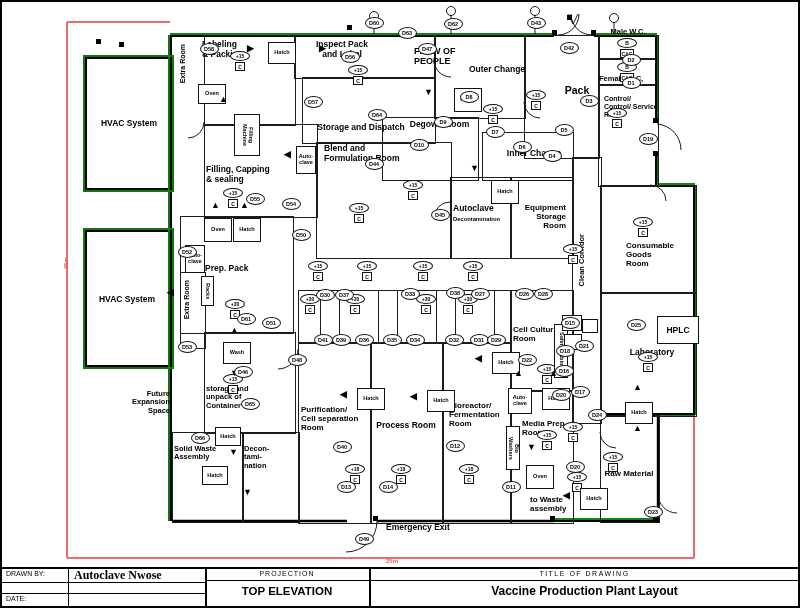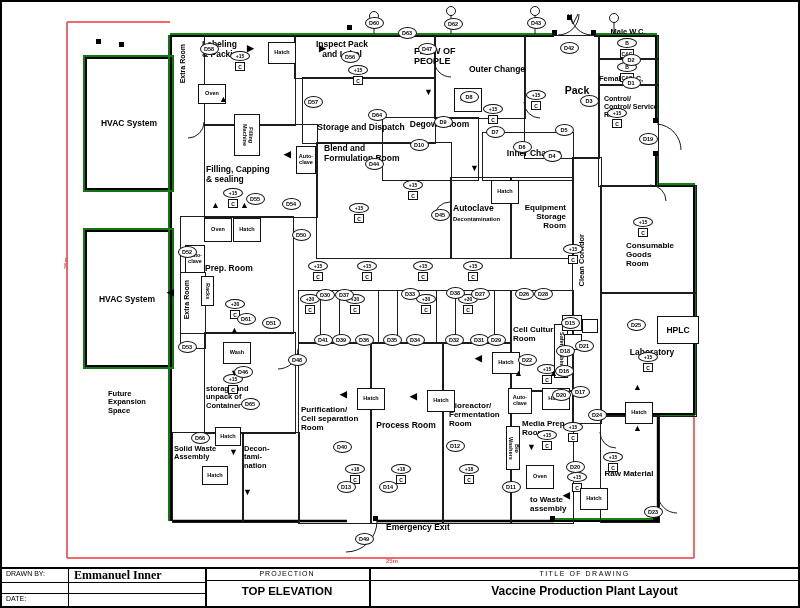--- a/index.html
+++ b/index.html
@@ -177,31 +177,31 @@
 Formulation Room</div>
       <div class="lbl" style="left: 451px; top: 202px; font-size: 8.5px; z-index: 4; width: 62px; text-align: left;">Autoclave</div>
       <div class="lbl" style="left: 451px; top: 214px; font-size: 5.8px; z-index: 4; width: 62px; text-align: left;">Decontamination</div>
       <div class="lbl" style="left: 508px; top: 202px; font-size: 8px; z-index: 4; width: 56px; text-align: right;">Equipment
 Storage
 Room</div>
       <div class="lbl" style="left: 624px; top: 200px; font-size: 8px; z-index: 4; width: 64px; text-align: left; margin-top: 40px;">Consumable
 Goods
 Room</div>
       <div class="lbl vert" style="left: 576px; top: 232px; font-size: 7.5px; z-index: 4;">Clean Corridor</div>
-      <div class="lbl" style="left: 203px; top: 262px; font-size: 8.5px; z-index: 4; width: 64px; text-align: left;">Prep. Room</div>
+      <div class="lbl" style="left: 203px; top: 262px; font-size: 8.5px; z-index: 4; width: 64px; text-align: left;">Prep. Pack</div>
       <div class="lbl vert" style="left: 177px; top: 42px; font-size: 7px; z-index: 4;">Extra Room</div>
       <div class="lbl vert" style="left: 181px; top: 278px; font-size: 7px; z-index: 4;">Extra Room</div>
       <div class="lbl" style="left: 88px; top: 117px; font-size: 8.5px; z-index: 4; width: 78px; text-align: center;">HVAC System</div>
       <div class="lbl" style="left: 86px; top: 293px; font-size: 8.5px; z-index: 4; width: 78px; text-align: center;">HVAC System</div>
       <div class="lbl" style="left: 613px; top: 346px; font-size: 8.5px; z-index: 4; width: 74px; text-align: center;">Laboratory</div>
       <div class="lbl" style="left: 511px; top: 324px; font-size: 8px; z-index: 4; width: 68px; text-align: left;">Cell Culture
 Room</div>
       <div class="lbl" style="left: 520px; top: 418px; font-size: 8px; z-index: 4; width: 62px; text-align: left;">Media Prep.
 Room</div>
-      <div class="lbl" style="left: 106px; top: 388px; font-size: 7.5px; z-index: 4; width: 62px; text-align: left;">Future
+      <div class="lbl" style="left: 106px; top: 388px; font-size: 7.5px; z-index: 4; width: 62px; text-align: right;">Future
 Expansion
 Space</div>
       <div class="lbl" style="left: 204px; top: 383px; font-size: 7.5px; z-index: 4; width: 66px; text-align: left;">storage and
 unpack of
 Container</div>
       <div class="lbl" style="left: 172px; top: 443px; font-size: 7.5px; z-index: 4; width: 72px; text-align: left;">Solid Waste
 Assembly</div>
       <div class="lbl" style="left: 242px; top: 443px; font-size: 7.5px; z-index: 4; width: 45px; text-align: left;">Decon-
 tami-
 nation</div>
@@ -465,20 +465,20 @@
   <div>
     <div class="tb-line" style="left:0;top:565px;width:796px;height:1.5px;"></div>
     <div class="tb-line" style="left:0;top:580px;width:203px;height:1px;"></div>
     <div class="tb-line" style="left:0;top:591px;width:203px;height:1px;"></div>
     <div class="tb-line" style="left:203px;top:578px;width:593px;height:1px;"></div>
     <div class="tb-line" style="left:66px;top:565px;width:1px;height:39px;"></div>
     <div class="tb-line" style="left:203px;top:565px;width:1.5px;height:39px;"></div>
     <div class="tb-line" style="left:367px;top:565px;width:1.5px;height:39px;"></div>
 
     <div class="tb-text" style="left:4px;top:568px;font-size:7px;">DRAWN BY:</div>
-    <div class="tb-text" style="left:72px;top:566px;font-size:12px;font-weight:bold;font-family:'Liberation Serif',serif;">Emmanuel Inner</div>
+    <div class="tb-text" style="left:72px;top:566px;font-size:12px;font-weight:bold;font-family:'Liberation Serif',serif;">Autoclave Nwose</div>
     <div class="tb-text" style="left:4px;top:593px;font-size:7px;">DATE:</div>
     <div class="tb-text" style="left:203px;top:568px;width:164px;text-align:center;font-size:7px;letter-spacing:1px;">PROJECTION</div>
     <div class="tb-text" style="left:203px;top:583px;width:164px;text-align:center;font-size:11.5px;font-weight:bold;">TOP ELEVATION</div>
     <div class="tb-text" style="left:369px;top:568px;width:427px;text-align:center;font-size:7px;letter-spacing:1.5px;">TITLE OF DRAWING</div>
     <div class="tb-text" style="left:369px;top:582px;width:427px;text-align:center;font-size:12px;font-weight:bold;">Vaccine Production Plant Layout</div>
   </div>
 </div>
 
 </body></html>

